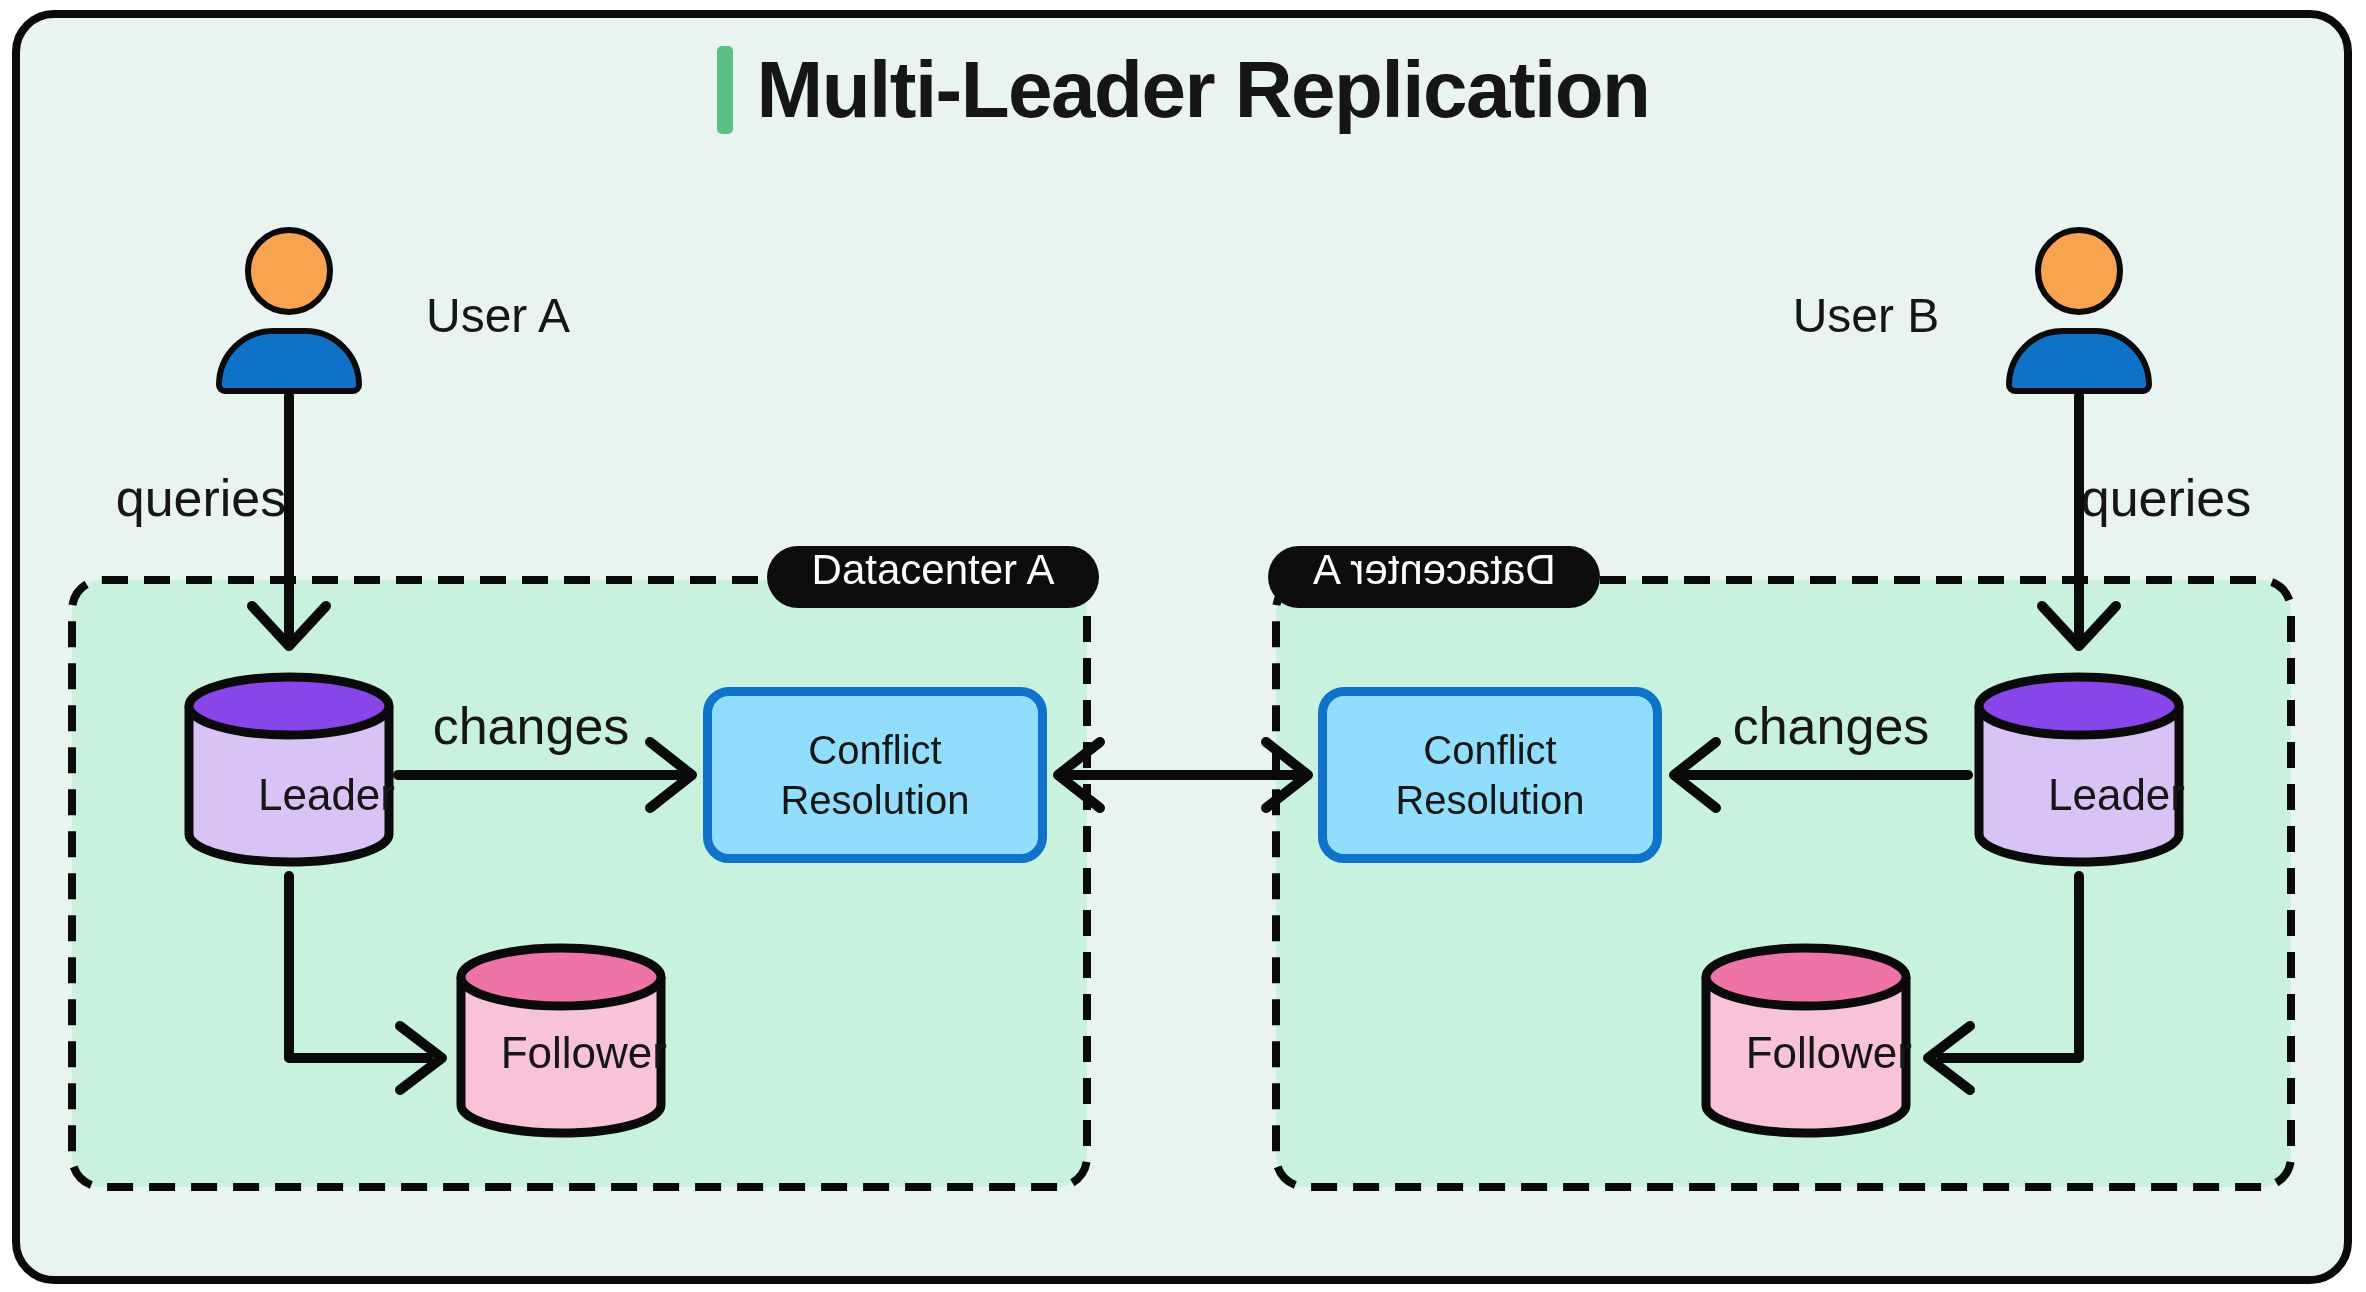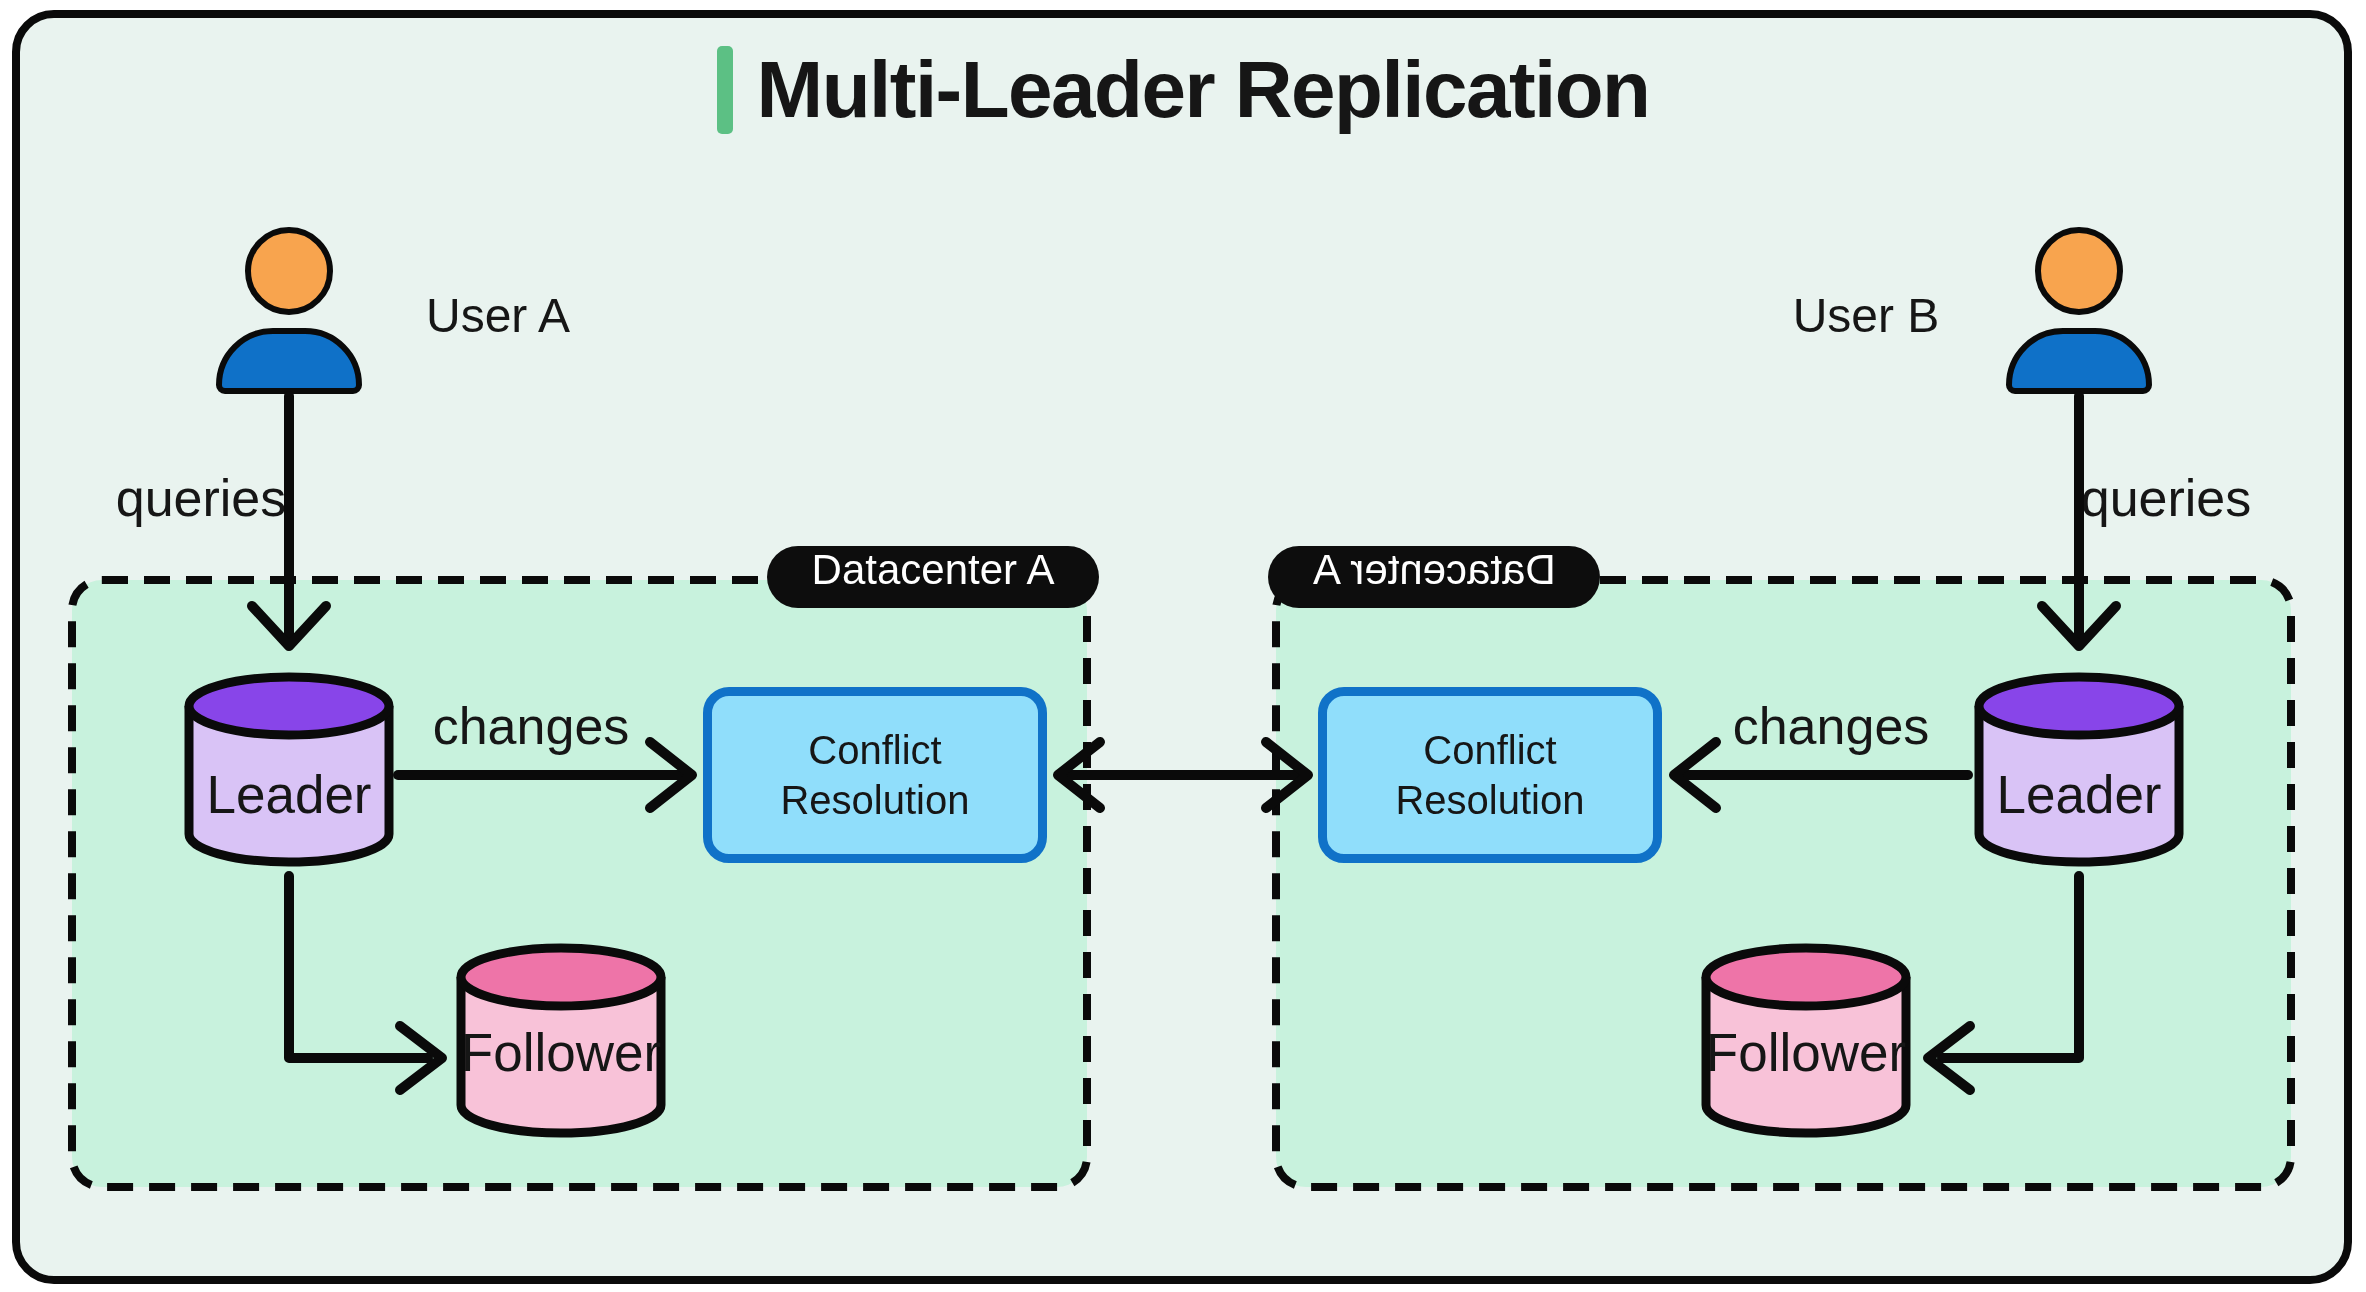--- a/index.html
+++ b/index.html
@@ -28,21 +28,21 @@
   .lbl{position:absolute;transform:translateX(-50%);white-space:nowrap;color:var(--text);
        font-weight:500;z-index:2;}
   .lbl-user{font-size:48px;line-height:66px;}
   .lbl-edge{font-size:52px;line-height:50px;}
   .pill{position:absolute;top:546px;width:332px;height:62px;background:var(--pill-bg);
         border-radius:34px;display:flex;align-items:flex-start;justify-content:center;z-index:2;}
   .pill span{color:var(--pill-text);font-size:42px;font-weight:500;white-space:nowrap;}
   .mirrored{display:inline-block;transform:scaleX(-1);}
   .cyl{width:212px;height:218px;}
   .cyl svg{display:block;}
-  .cyl-label{position:absolute;left:0;right:0;text-align:center;font-size:53px;line-height:48px;
+  .cyl-label{position:absolute;left:0;right:0;text-align:right;font-size:44px;line-height:48px;
              font-weight:500;color:var(--text);}
   .cyl-body-leader{fill:var(--leader-body);stroke:var(--ink);stroke-width:9;stroke-linejoin:round;}
   .cyl-top-leader{fill:var(--leader-top);stroke:var(--ink);stroke-width:9;}
   .cyl-body-follower{fill:var(--follower-body);stroke:var(--ink);stroke-width:9;stroke-linejoin:round;}
   .cyl-top-follower{fill:var(--follower-top);stroke:var(--ink);stroke-width:9;}
   .cr-box{position:absolute;top:687px;width:344px;height:176px;background:var(--cr-fill);
           border:9px solid var(--cr-border);border-radius:26px;display:flex;flex-direction:column;
           align-items:center;justify-content:center;z-index:2;}
   .cr-box span{font-size:40px;line-height:50px;font-weight:500;color:var(--text);}
   .dc-rect{fill:var(--dc-bg);stroke:var(--ink);stroke-width:8;stroke-dasharray:26 16;}

